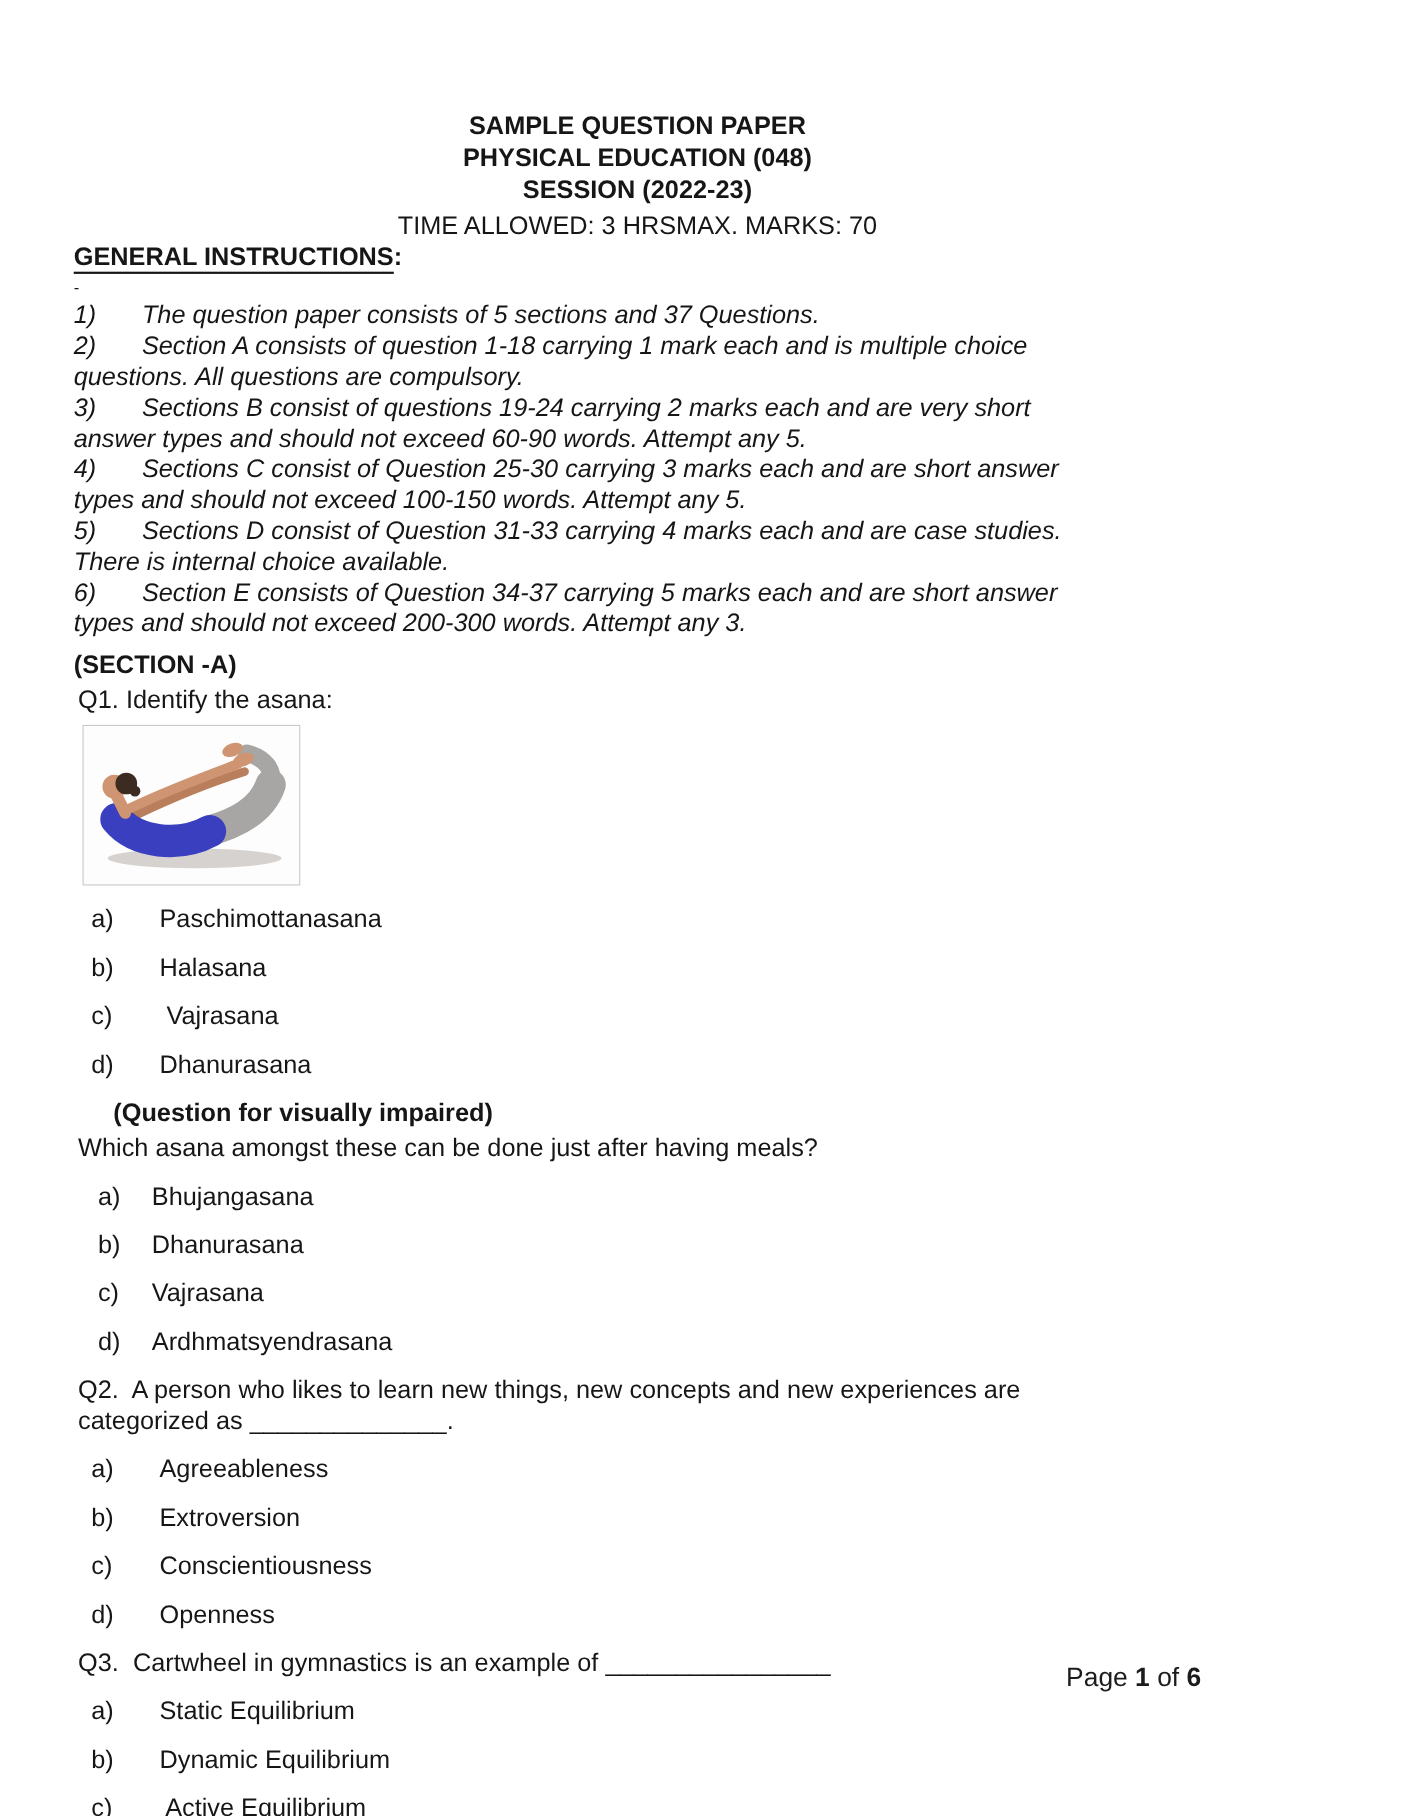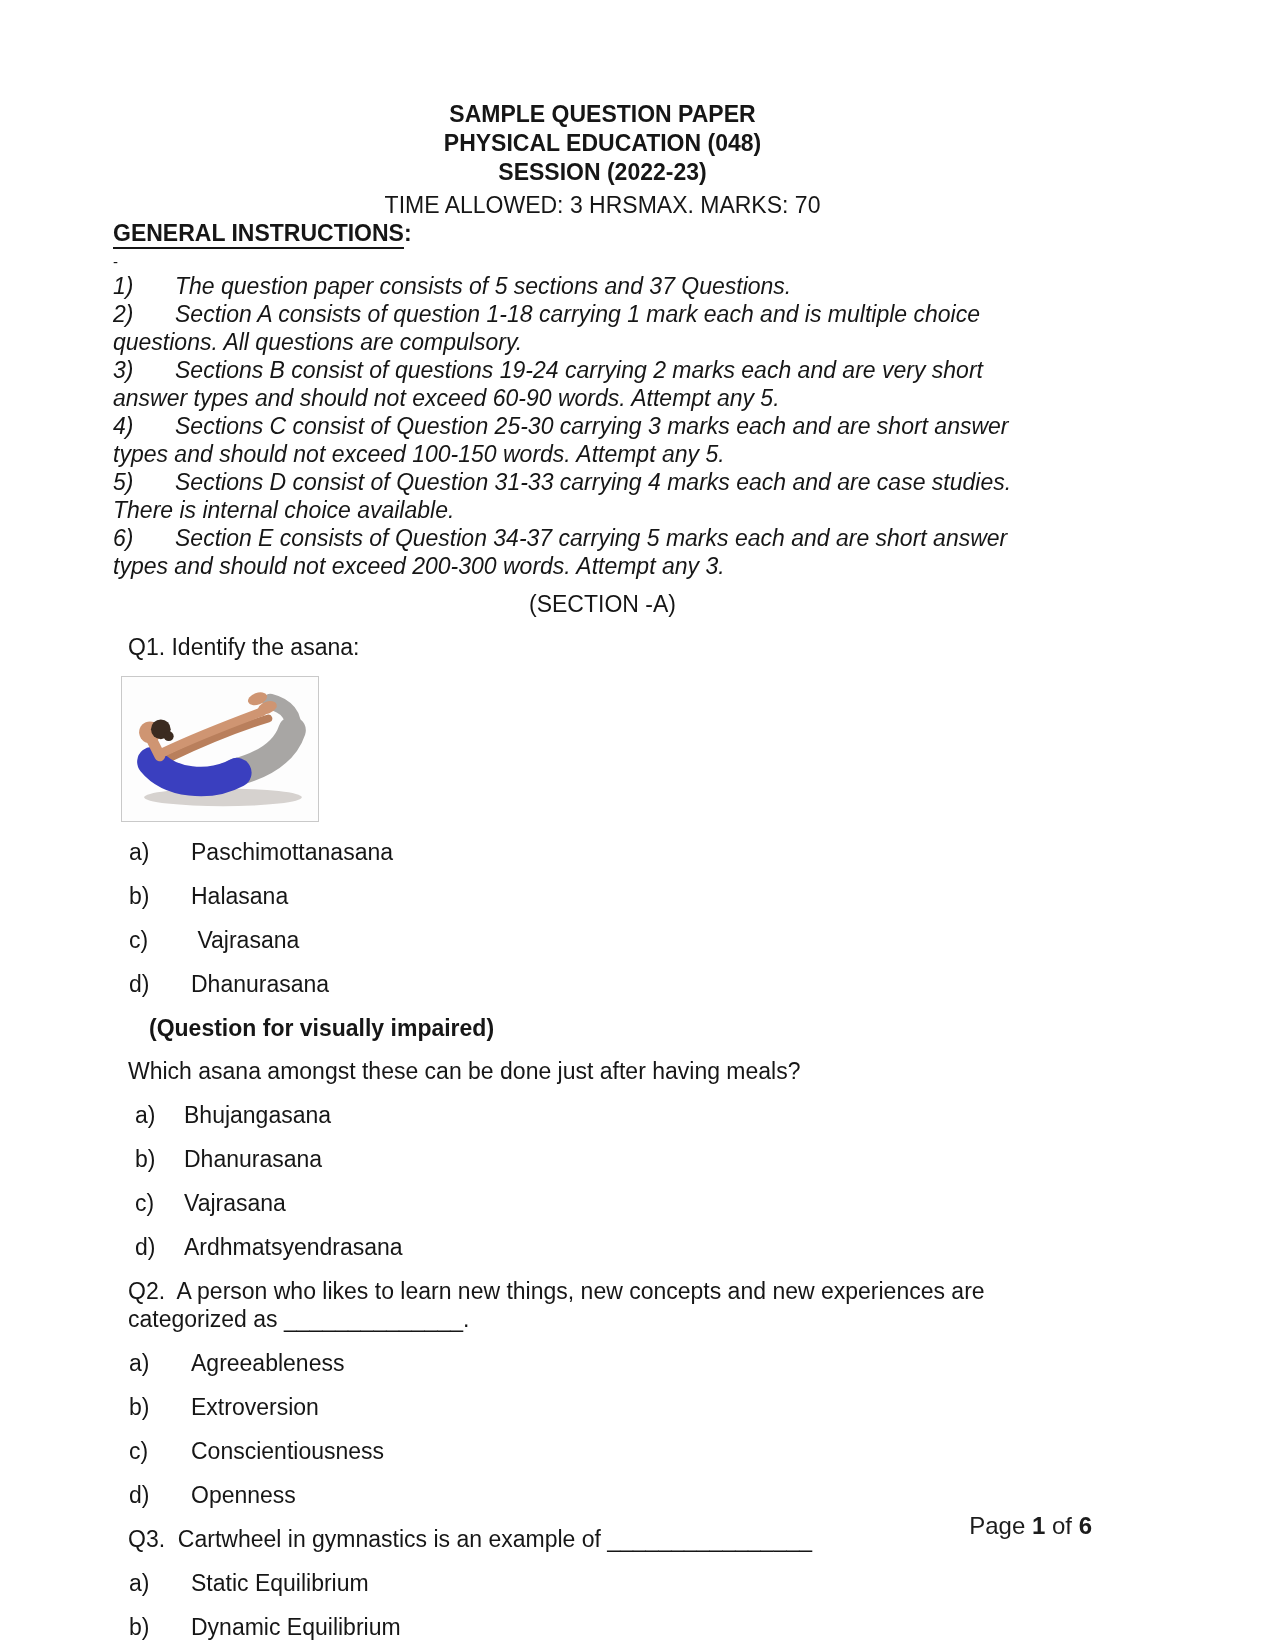--- a/index.html
+++ b/index.html
@@ -2,39 +2,39 @@
 <html style="--top-color: #3a3fbf; --pants-color: #a8a6a4; --skin-color: #cf9572; --skin-shade: #b97f5c; --hair-color: #3b2b20; --shadow-color: #d6d2cf;"><head>
 <meta charset="utf-8">
 <style>
   html,body{margin:0;padding:0;background:#ffffff;}
   .page{
     position:relative;
     width:1275px;
     height:1651px;
     background:#ffffff;
     box-sizing:border-box;
-    padding:100px 183px 0 113px;
+    padding:100px 183px 0 67px;
     font-family:"Liberation Sans", sans-serif;
     font-size:23px;
     line-height:28px;
     color:#161616;
     overflow:hidden;
   }
   .title-block{text-align:center;font-weight:bold;line-height:29px;}
   .meta-row{display:flex;justify-content:center;margin-top:4px;}
   .gi-line{margin-top:0;}
   .gi{font-weight:bold;border-bottom:2px solid #161616;padding-bottom:1px;}
   .gi-colon{font-weight:bold;}
   .stray{margin-top:10px;height:13px;line-height:10px;font-size:15px;}
   .instructions{margin-top:2px;font-style:italic;}
   .instr{margin:0;}
   .inum{display:inline-block;width:62px;}
   .itext{white-space:pre-wrap;}
-  .section-heading{text-align:center;font-weight:normal;margin-top:10px;}
-  .qline{margin:15px;white-space:pre-wrap;}
+  .section-heading{font-weight:bold;margin-top:10px;}
+  .qline{margin:4px;white-space:pre-wrap;}
   .pose-image{
     margin:9px 0 12px 8px;
     width:196px;height:144px;
     border:1px solid #c9c9c9;
     background:#fdfdfd;
   }
   .opt{margin:16px;}
   .olet{display:inline-block;width:62px;}
   .vi-opts .olet{width:49px;padding-left:6px;}
   .olab{white-space:pre-wrap;}

